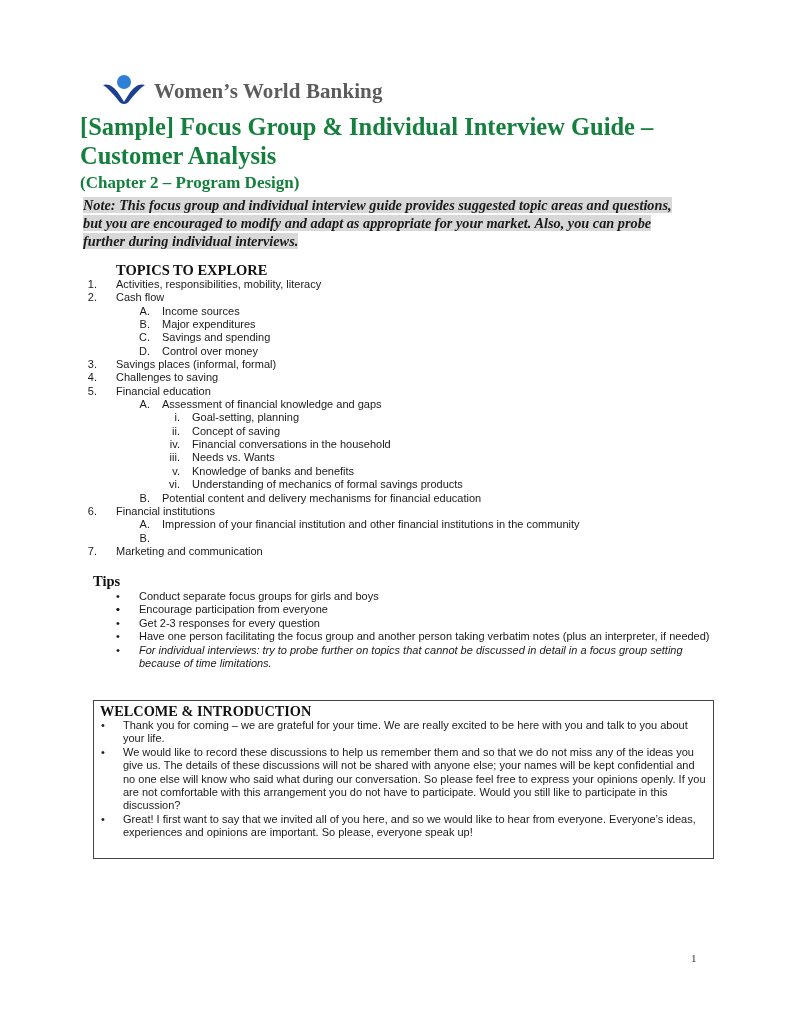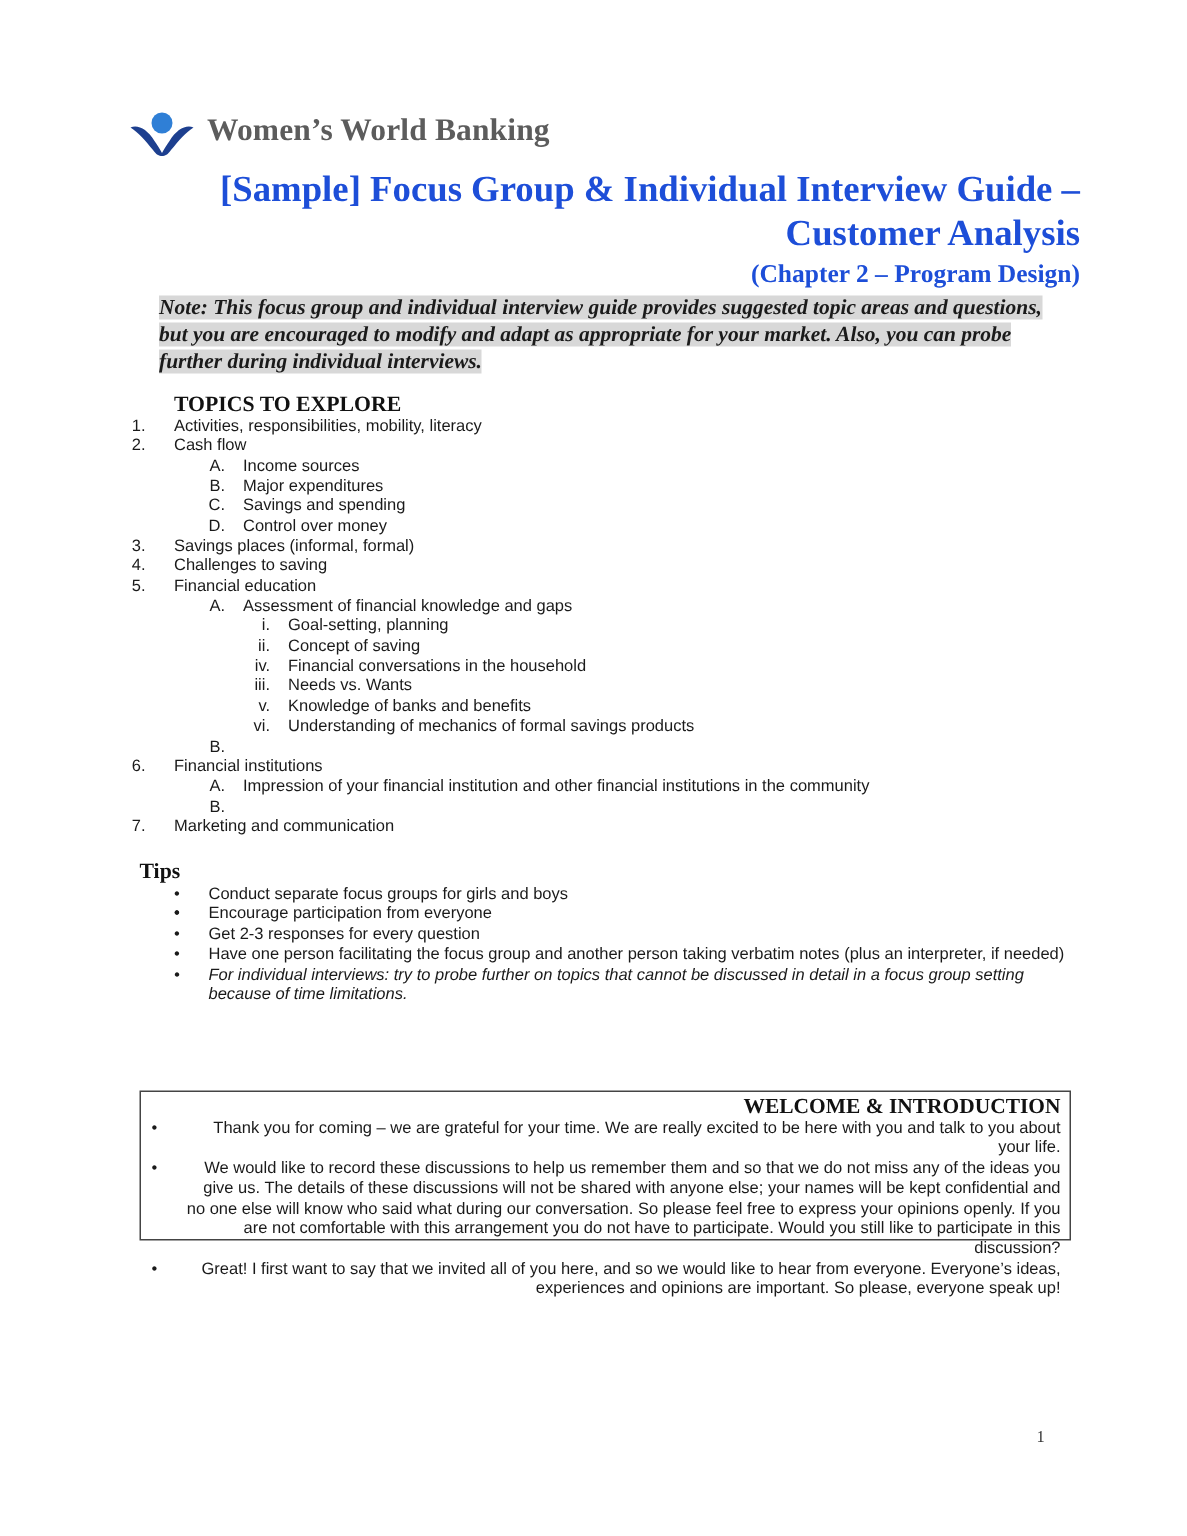--- a/index.html
+++ b/index.html
@@ -16,59 +16,59 @@
     }
     .page {
       position: absolute;
       left: 0; top: 0;
       width: 791px;
       height: 1024px;
     }
     
     .logo {
       position: absolute;
-      left: 86px;
+      left: 102px;
       top: 74px;
       height: 30px;
       display: flex;
-      align-items: flex-start;
+      align-items: flex-end;
     }
     .logo svg { display: block; }
     .logo-text {
       font-family: "Liberation Serif", serif;
       font-size: 21px;
       color: #5c5c5c;
       margin-left: 8px;
       letter-spacing: 0.1px;
       font-weight: 600;
     }
     
     .title-block {
       position: absolute;
       left: 80px;
       top: 112px;
       width: 640px;
-      text-align: right;
-      font-family: "Liberation Serif", serif;
-      font-weight: bold;
-      color: #1d4ed8;
+      text-align: left;
+      font-family: "Liberation Serif", serif;
+      font-weight: bold;
+      color: #15803d;
     }
     .title-line {
       font-size: 24.5px;
       line-height: 29px;
     }
     .subtitle {
       font-size: 17px;
       line-height: 22px;
       margin-top: 2px;
     }
     
     .note {
       position: absolute;
-      left: 106px;
+      left: 83px;
       top: 196px;
       width: 600px;
       font-family: "Liberation Serif", serif;
       font-weight: bold;
       font-style: italic;
       font-size: 14.3px;
       line-height: 18px;
       color: #1a1a1a;
     }
     .note span.hl {
@@ -139,27 +139,26 @@
       position: absolute;
       left: 116px;
       top: 0;
     }
     .tip-row.italic { font-style: italic; }
 
     
     .welcome-box {
       position: absolute;
       left: 93px;
-      top: 727px;
+      top: 700px;
       width: 621px;
-      height: 100px;
+      height: 159px;
       border: 1px solid #444;
       box-sizing: border-box;
       padding: 2px 6px 0 6px;
-      text-align: right;
     }
     .welcome-title {
       font-family: "Liberation Serif", serif;
       font-weight: bold;
       font-size: 14.3px;
       line-height: 16px;
       color: #111;
     }
     .welcome-list {
       font-family: "Liberation Sans", sans-serif;
@@ -270,20 +269,21 @@
       <div class="ol-row lvl3">
         <span class="ol-marker">v.</span>
         <span class="ol-text">Knowledge of banks and benefits</span>
       </div>
       <div class="ol-row lvl3">
         <span class="ol-marker">vi.</span>
         <span class="ol-text">Understanding of mechanics of formal savings products</span>
       </div>
       <div class="ol-row lvl2">
         <span class="ol-marker">B.</span>
+        <span class="ol-text">Potential content and delivery mechanisms for financial education</span>
       </div>
       <div class="ol-row lvl1">
         <span class="ol-marker">6.</span>
         <span class="ol-text">Financial institutions</span>
       </div>
       <div class="ol-row lvl2">
         <span class="ol-marker">A.</span>
         <span class="ol-text">Impression of your financial institution and other financial institutions in the community</span>
       </div>
       <div class="ol-row lvl2">

